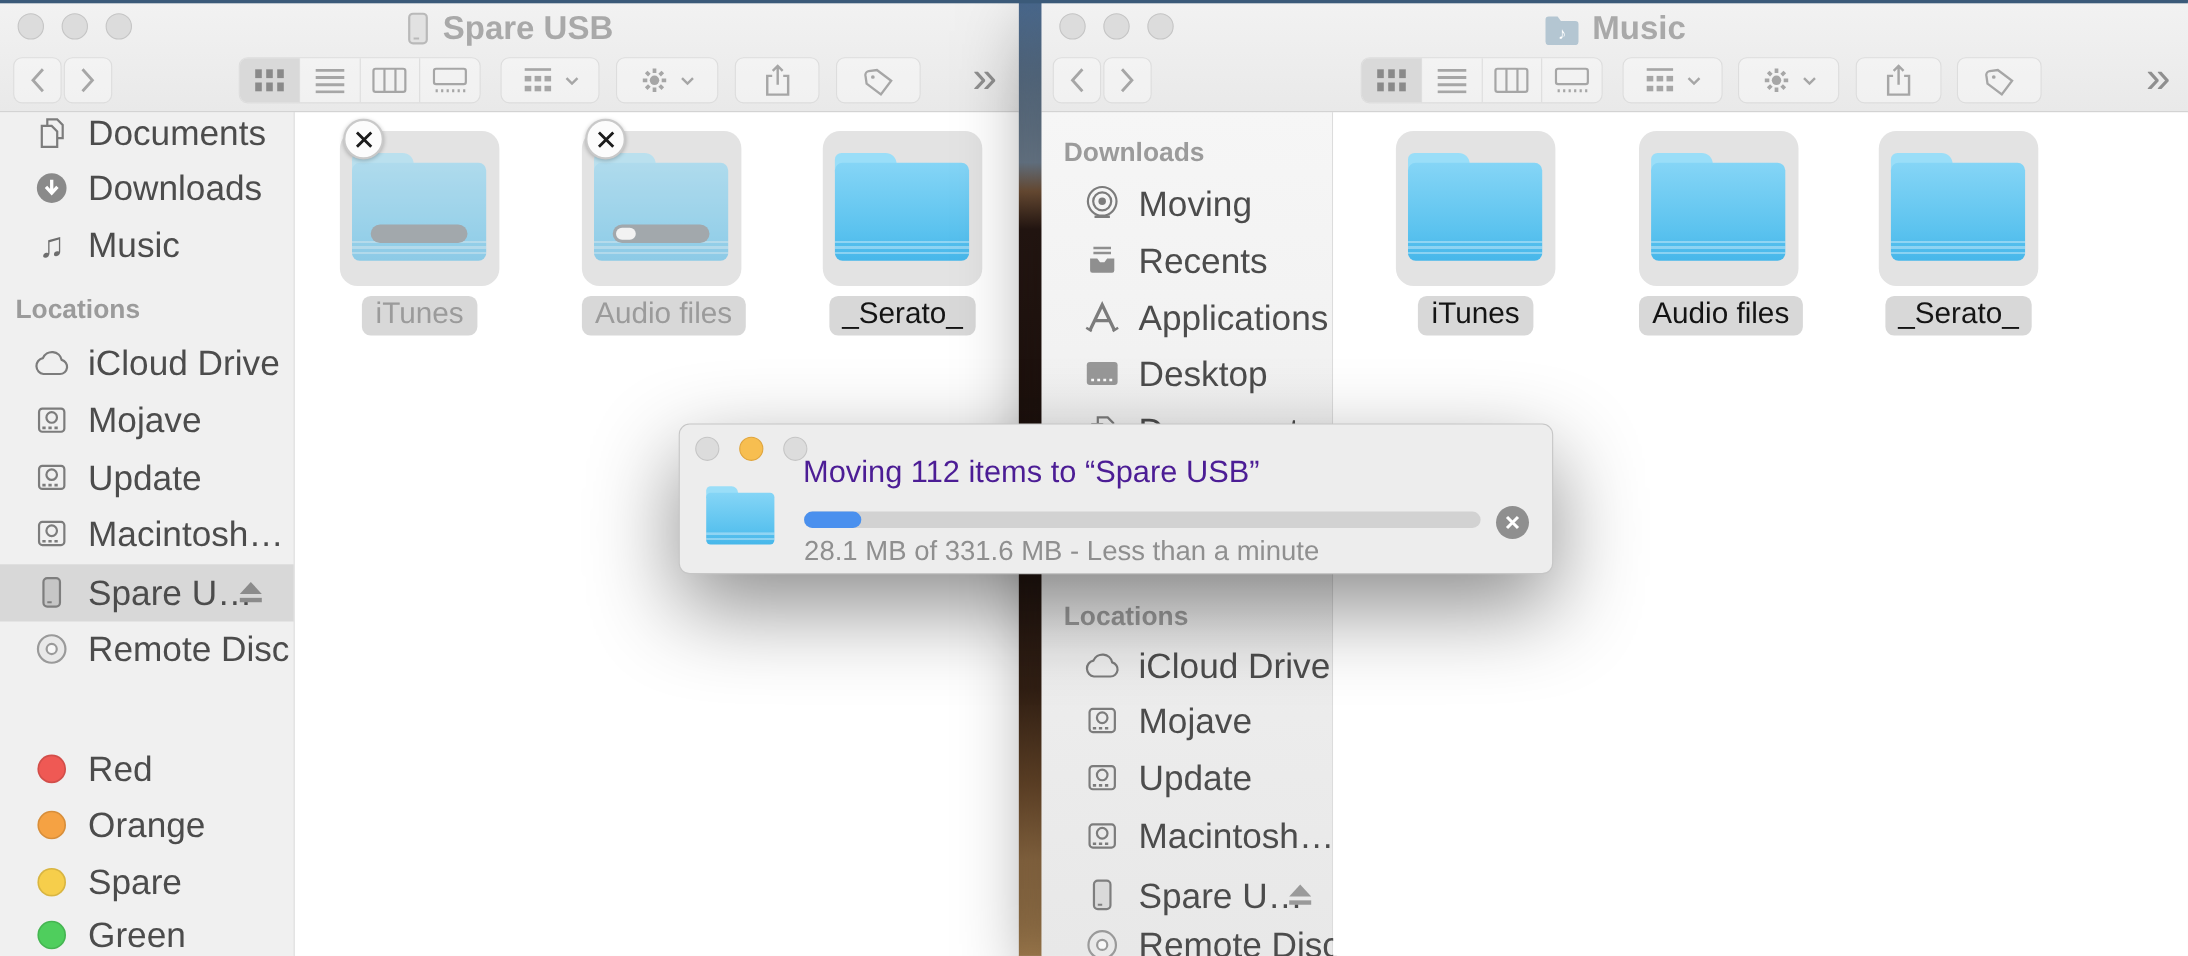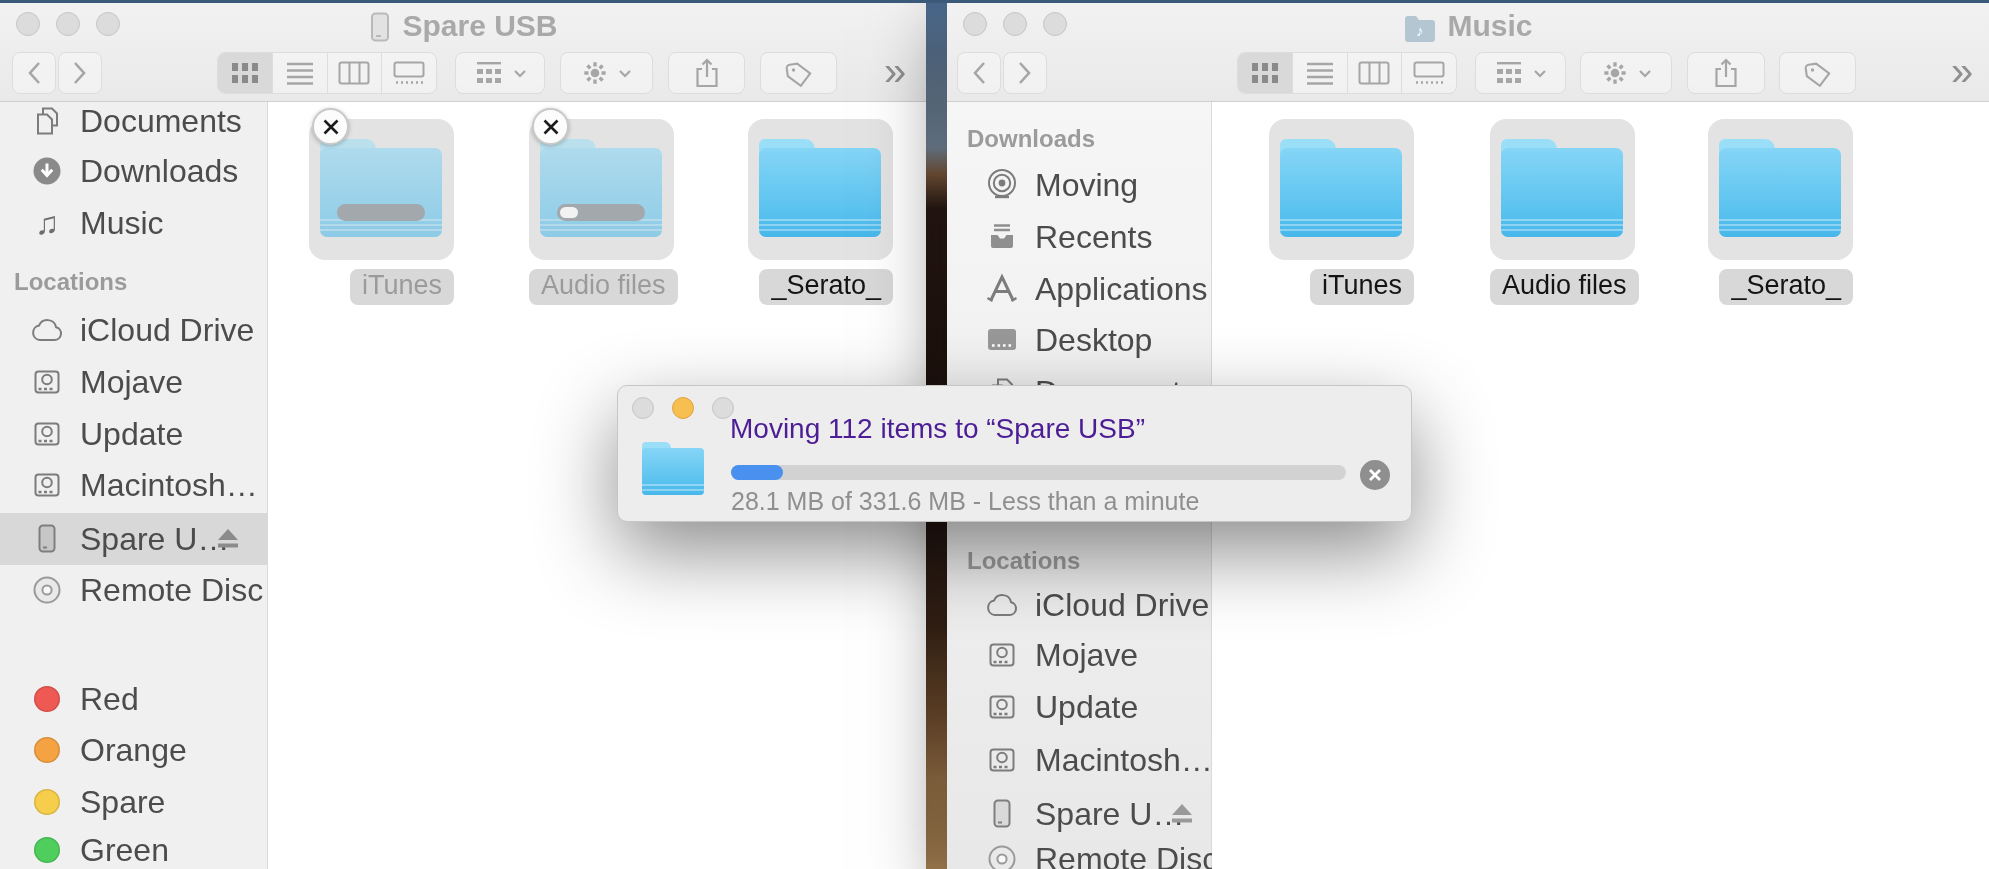--- a/index.html
+++ b/index.html
@@ -47,21 +47,21 @@
   .file{position:absolute;top:17px;width:145px;text-align:center;}
   .file-box{position:relative;width:145px;height:141px;background:#e3e3e3;border-radius:16px;}
   .folder{position:absolute;left:11px;top:20px;width:122px;height:98px;}
   .folder .tab{position:absolute;top:0;left:0;width:46%;height:18px;background:#9adef8;border-radius:6px 10px 0 0;}
   .folder .fbody{position:absolute;top:9px;left:0;right:0;bottom:0;background:linear-gradient(180deg,#85d5f6 0%,#5cc3ef 68%,#47b7ea 100%);border-radius:7px;}
   .folder .fbody:after{content:"";position:absolute;left:0;right:0;bottom:6px;height:12px;background:repeating-linear-gradient(180deg,rgba(255,255,255,.35) 0 2px,rgba(0,0,0,0) 2px 5px);}
   .faded .folder{opacity:.55;}
   .pill{position:absolute;bottom:16px;left:14%;width:72%;height:17px;background:#6d7880;border-radius:9px;}
   .pillfill{position:absolute;left:3px;top:3px;bottom:3px;background:#fff;border-radius:6px;}
   .xbadge{position:absolute;top:-11px;left:3px;width:37px;height:37px;border-radius:50%;background:#fcfcfc;border:2px solid #c9c9c9;box-sizing:border-box;display:flex;align-items:center;justify-content:center;box-shadow:0 1px 4px rgba(0,0,0,.25);z-index:3;}
-  .flabel-wrap{margin-top:9px;text-align:right;}
+  .flabel-wrap{margin-top:9px;}
   .flabel{display:inline-block;background:#d8d8d8;border-radius:8px;padding:1px 12px 4px;font-size:27px;color:#141414;white-space:nowrap;}
   .faded-label .flabel{color:#9b9b9b;}
 
   #dialog{position:absolute;left:617px;top:385px;width:795px;height:137px;background:#ededed;border:1px solid #c6c6c6;border-radius:10px;box-shadow:0 30px 80px rgba(0,0,0,.45);z-index:60;box-sizing:border-box;}
   #dialog .light{top:11px;width:22px;height:22px;}
   #dialog .light.min{background:#f7be50;border-color:#dfa43d;}
   .dlg-folder{position:absolute;left:24px;top:56px;width:62px;height:53px;}
   .dlg-folder .tab{height:11px;border-radius:4px 6px 0 0;}
   .dlg-folder .fbody{top:6px;border-radius:4px;}
   .dlg-folder .fbody:after{bottom:3px;height:8px;}

